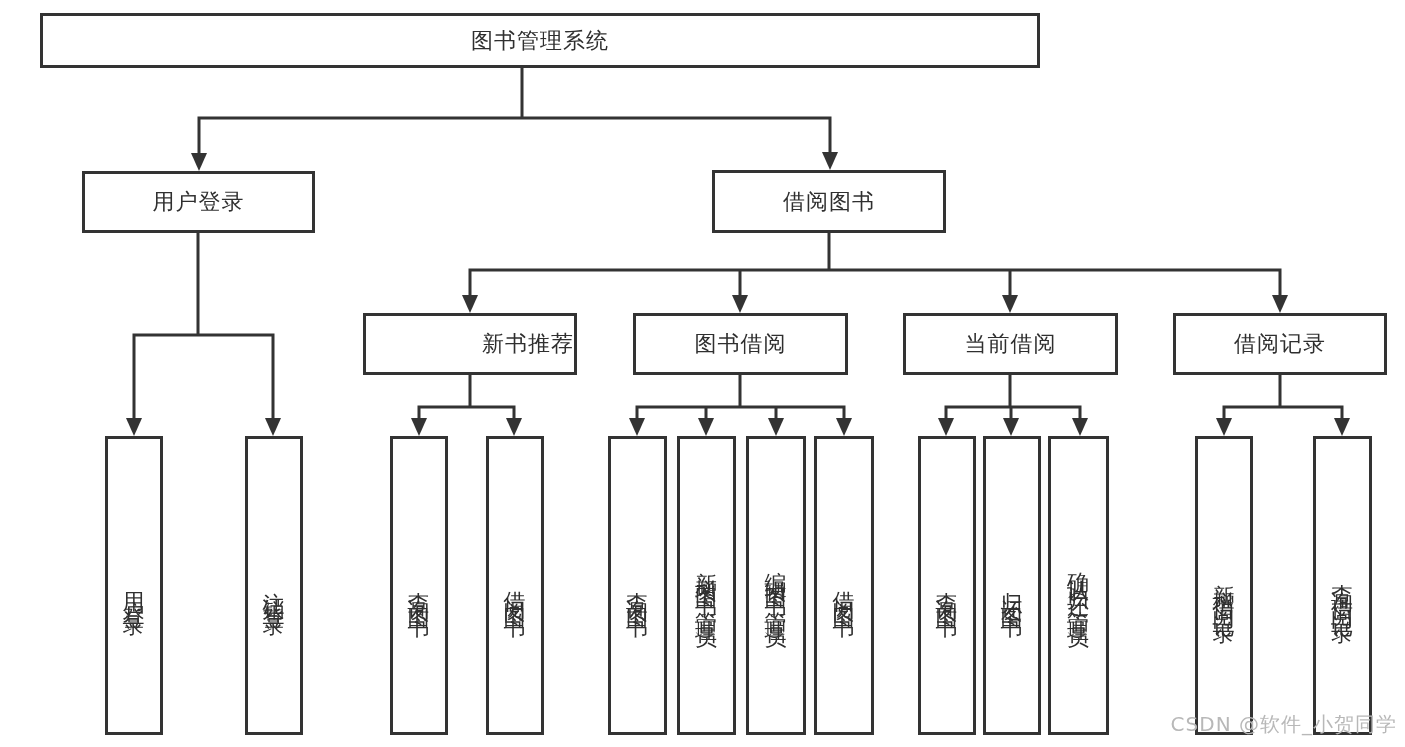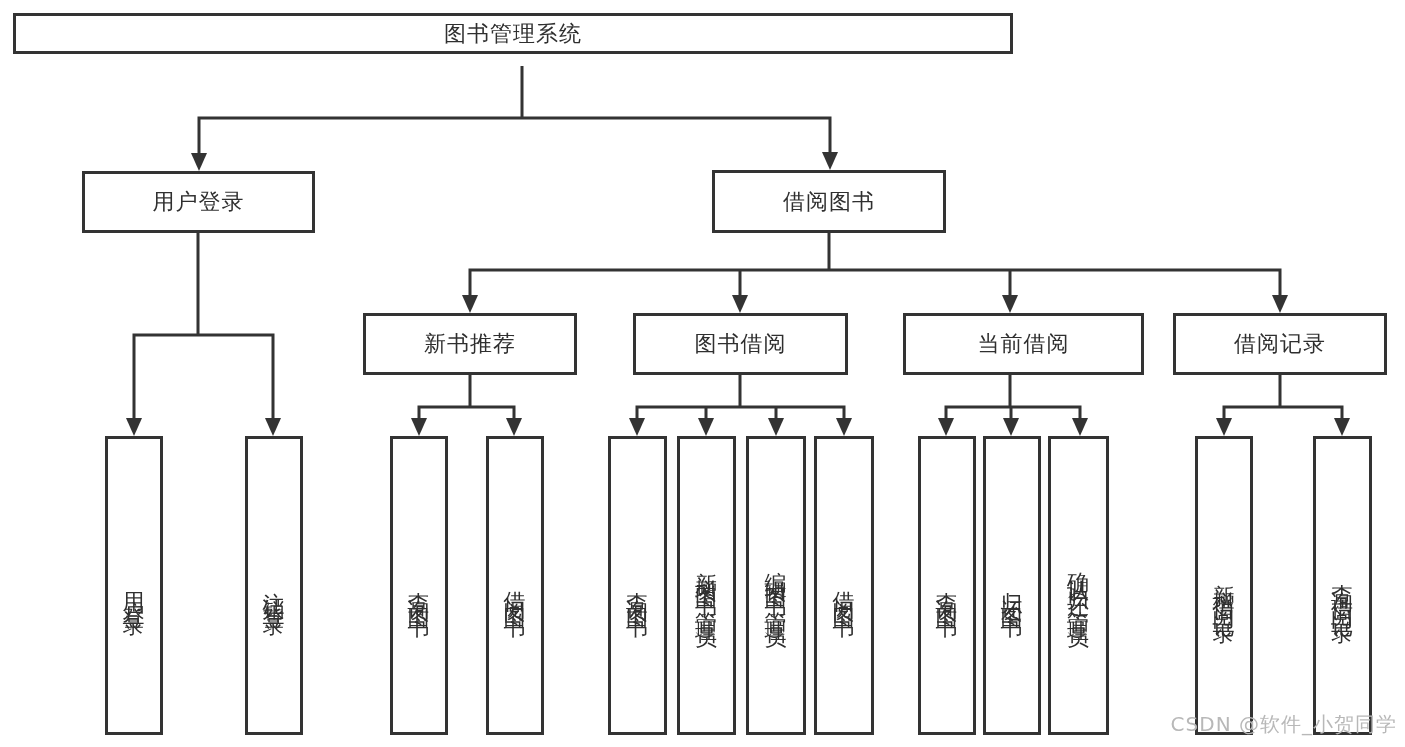--- a/index.html
+++ b/index.html
@@ -95,38 +95,38 @@
       <polygon points="1072,418 1088,418 1080,436"></polygon>
     </g>
 
     <g>
       <path d="M1280 374 V407 M1222.5 407 H1343.5 M1224 407 V420 M1342 407 V420"></path>
       <polygon points="1216,418 1232,418 1224,436"></polygon>
       <polygon points="1334,418 1350,418 1342,436"></polygon>
     </g>
   </svg>
 
-  <div class="node hbox" style="left:13px;top:13px;width:1000px;height:41px;">
+  <div class="node hbox" style="left:40px;top:13px;width:1000px;height:55px;">
     <span>图书管理系统</span>
   </div>
 
   <div class="node hbox" style="left:82px;top:171px;width:233px;height:62px;">
     <span>用户登录</span>
   </div>
   <div class="node hbox" style="left:712px;top:170px;width:234px;height:63px;">
     <span>借阅图书</span>
   </div>
 
-  <div class="node hbox" style="left:363px;top:313px;width:214px;height:62px;">
+  <div class="node hbox" style="left:363px;top:313px;width:214px;height:62px;justify-content:flex-end;">
     <span>新书推荐</span>
   </div>
   <div class="node hbox" style="left:633px;top:313px;width:215px;height:62px;">
     <span>图书借阅</span>
   </div>
-  <div class="node hbox" style="left:903px;top:313px;width:241px;height:62px;">
+  <div class="node hbox" style="left:903px;top:313px;width:215px;height:62px;">
     <span>当前借阅</span>
   </div>
   <div class="node hbox" style="left:1173px;top:313px;width:214px;height:62px;">
     <span>借阅记录</span>
   </div>
 
   <div class="node vbox" style="left:105px;top:436px;width:58px;height:299px;">
     <span>用户登录</span>
   </div>
   <div class="node vbox" style="left:245px;top:436px;width:58px;height:299px;">

